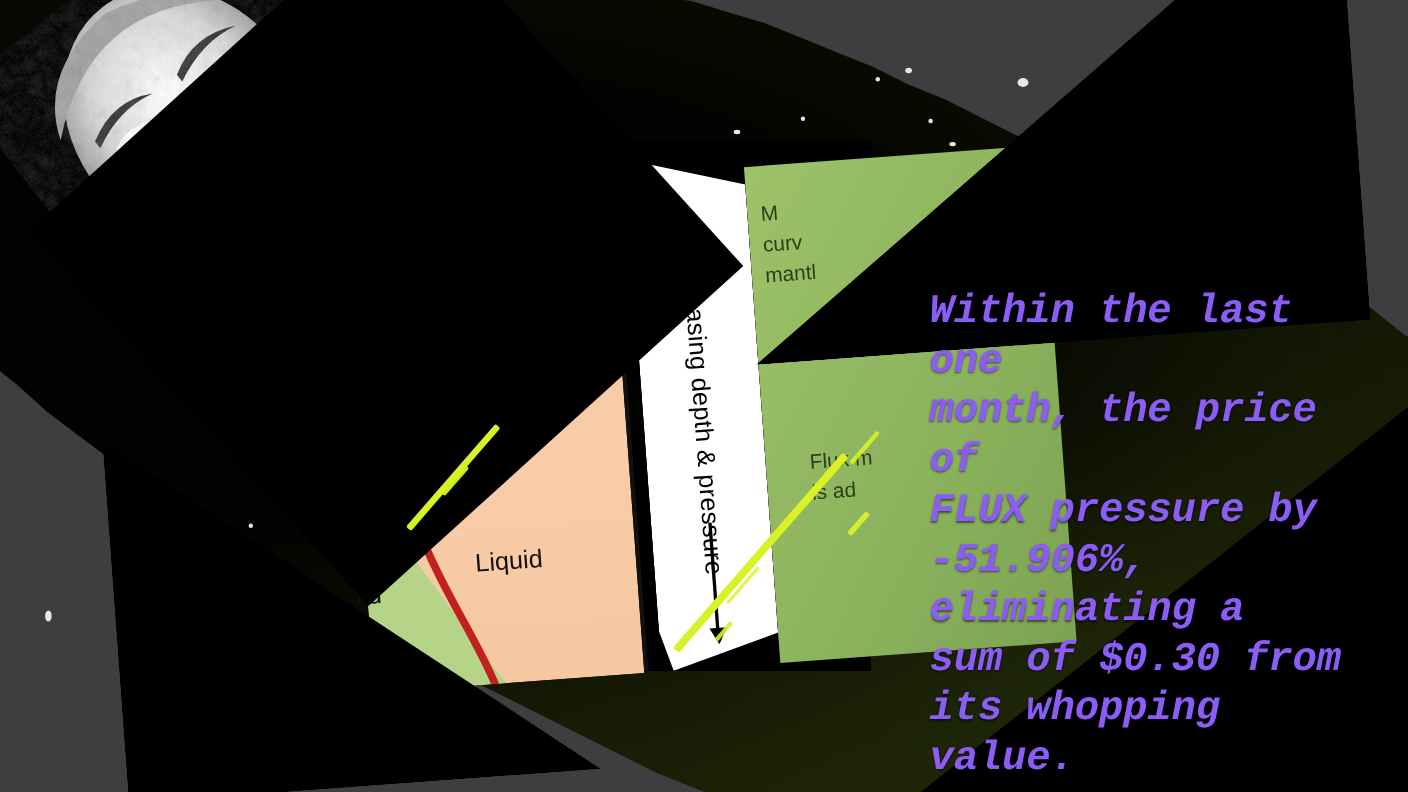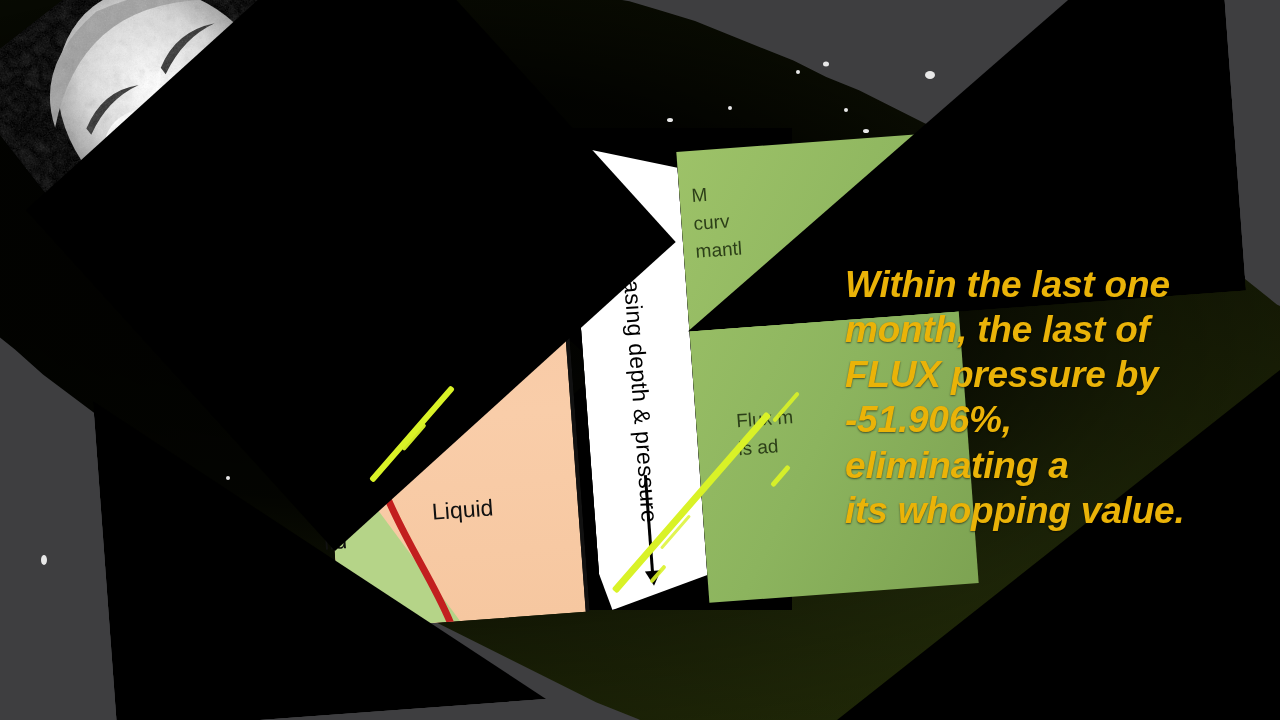--- a/index.html
+++ b/index.html
@@ -209,27 +209,28 @@
   .a4{left:784px;top:388px;width:4px;height:38px;transform:rotate(41deg);transform-origin:50% 50%;opacity:.9;}
   .a5{left:778px;top:463px;width:5px;height:26px;transform:rotate(41deg);transform-origin:50% 50%;opacity:.95;}
   .a6{left:674px;top:510px;width:3px;height:44px;transform:rotate(41deg);transform-origin:50% 50%;opacity:.8;}
   .a7{left:656px;top:563px;width:4px;height:22px;transform:rotate(41deg);transform-origin:50% 50%;opacity:.9;}
 
   
   .caption{
     position:absolute;
     left:845px;top:262px;
     width:400px;
-    color:#eab308;
+    color:#8b5cf6;
     font-size:37px;
     font-weight:bold;
     font-style:italic;
     line-height:1.22;
     letter-spacing:-.2px;
     text-shadow:0 1px 2px rgba(0,0,0,.55);
+    font-family:Liberation Mono, monospace;
   }
   .caption p{margin:0;}
 </style>
 </head>
 <body>
 
 <div id="stage">
 
   <div class="bg-olive"></div>
   <div class="bg-black-veil"></div>
@@ -400,20 +401,21 @@
   <div class="accent a1"></div>
   <div class="accent a2"></div>
   <div class="accent a3"></div>
   <div class="accent a4"></div>
   <div class="accent a5"></div>
   <div class="accent a6"></div>
   <div class="accent a7"></div>
 
   <div class="caption">
     <p>Within the last one</p>
-    <p>month, the last of</p>
+    <p>month, the price of</p>
     <p>FLUX pressure by</p>
     <p>-51.906%,</p>
     <p>eliminating a</p>
+    <p>sum of $0.30 from</p>
     <p>its whopping value.</p>
   </div>
 
 </div>
 
 </body></html>

